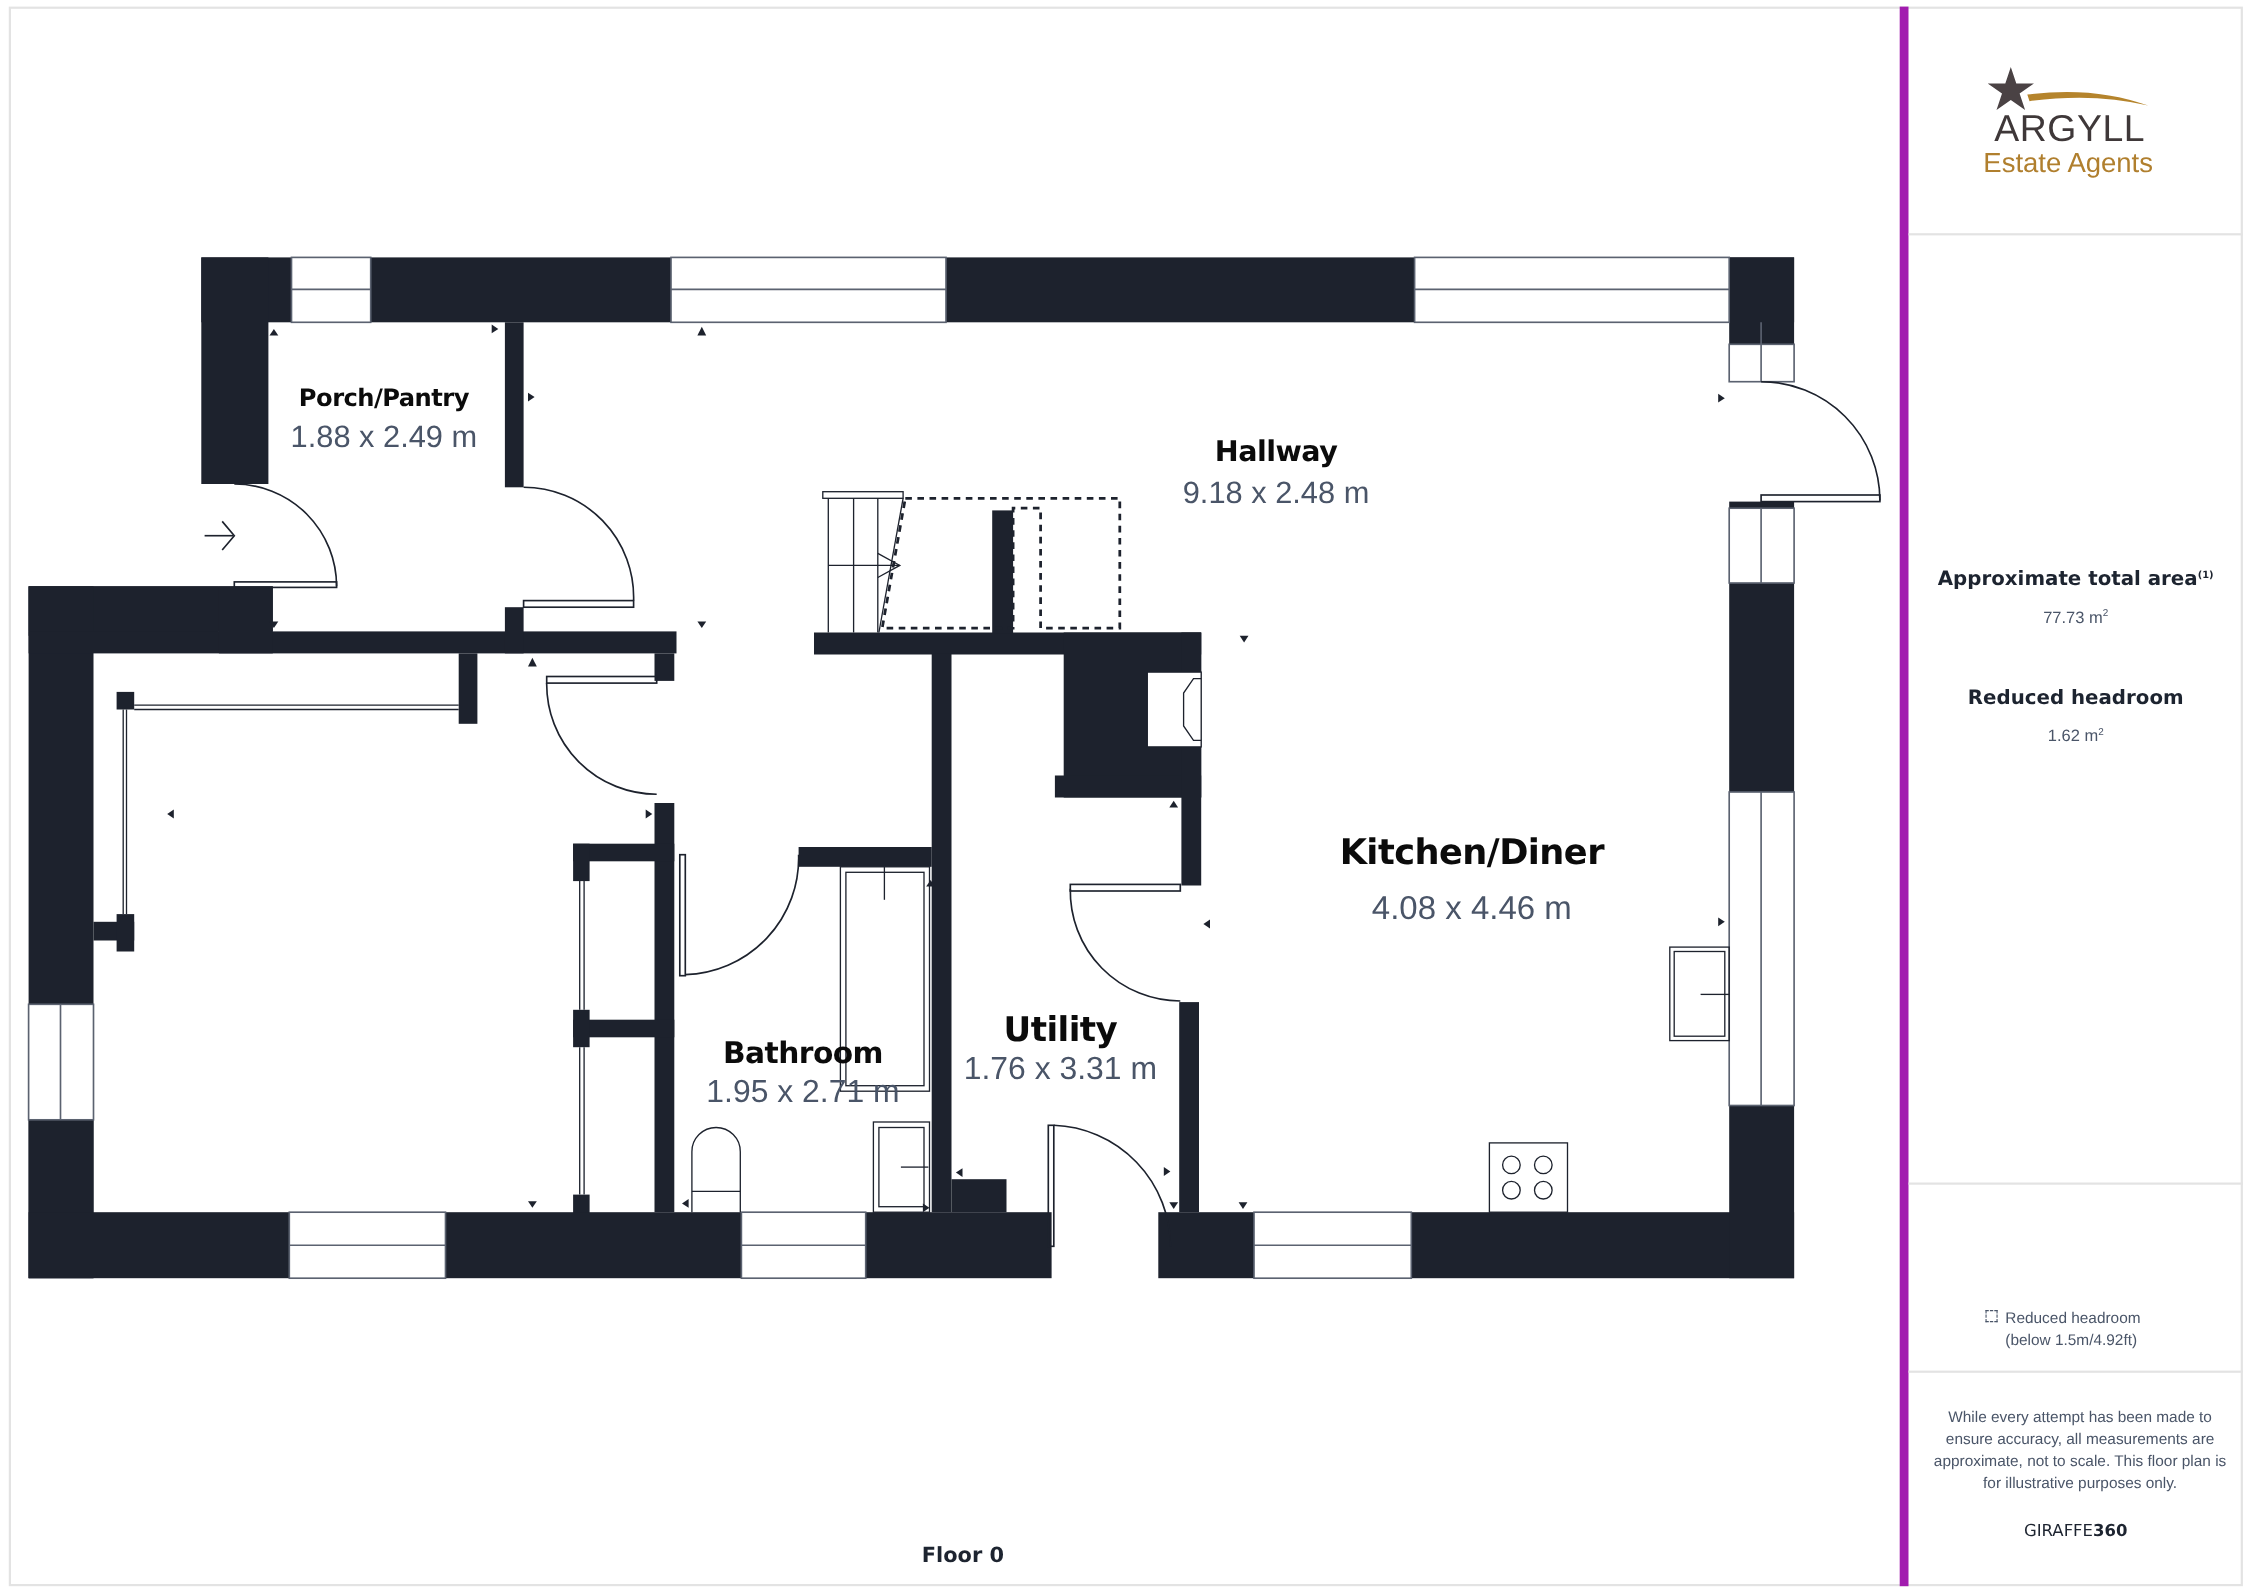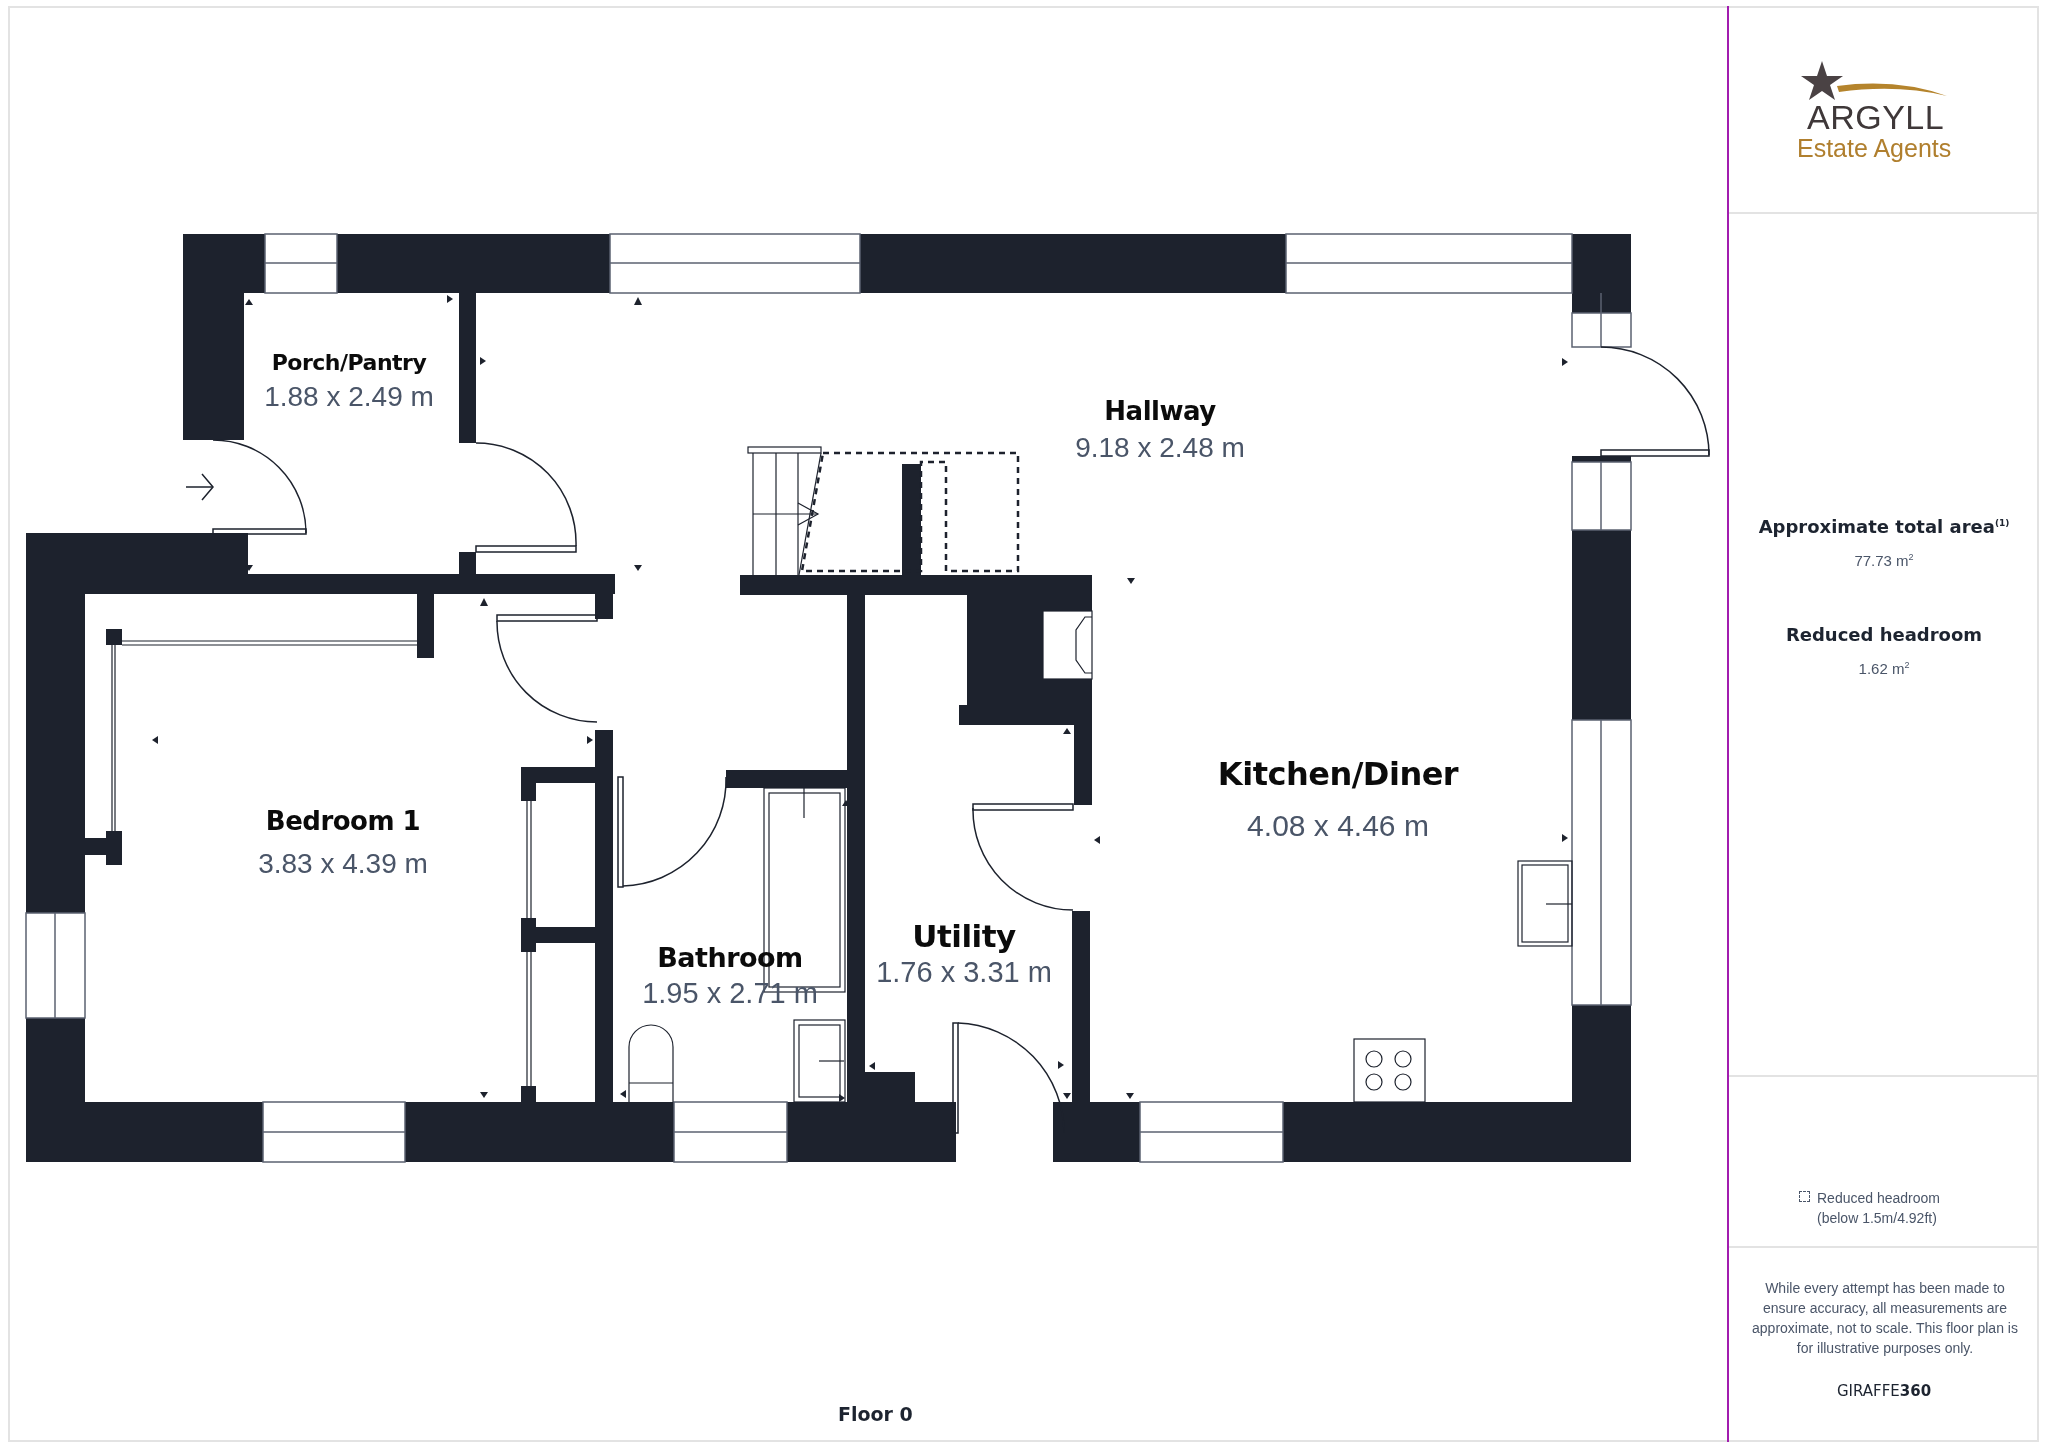--- a/index.html
+++ b/index.html
@@ -4,21 +4,21 @@
 <style>
   html, body { margin:0; padding:0; background:#ffffff; }
   body { width:2048px; height:1448px; position:relative; overflow:hidden; font-family:"DejaVu Sans", sans-serif; color:#1d2430; }
   .page-frame { position:absolute; left:8px; top:6px; width:2031px; height:1436px; border:2px solid #e3e3e3; box-sizing:border-box; }
   .plan { position:absolute; left:0; top:0; width:1727px; height:1448px; }
   .plan svg { position:absolute; left:0; top:0; }
   .room-label { position:absolute; transform:translateX(-50%); text-align:center; white-space:nowrap; }
   .room-name { font-family:"DejaVu Sans", sans-serif; font-weight:bold; color:#0b0b0b; letter-spacing:-0.5px; }
   .room-dim { font-family:"Liberation Sans", sans-serif; color:#4a5568; }
   .floor-label { position:absolute; left:838px; top:1403px; font-size:19px; font-weight:bold; color:#1d2430; font-family:"DejaVu Sans", sans-serif; }
-  .sidebar { position:absolute; left:1727px; top:6px; width:312px; height:1436px; border-left:2px solid #a21caf; box-sizing:border-box; }
+  .sidebar { position:absolute; left:1727px; top:6px; width:312px; height:1436px; border-left:8px solid #a21caf; box-sizing:border-box; }
   .sb-section { position:absolute; left:0; width:100%; border-bottom:2px solid #e3e3e3; box-sizing:border-box; text-align:center; }
   .logo-box { top:0; height:208px; }
   .logo { position:absolute; left:68px; top:50px; width:170px; height:112px; }
   .logo-argyll { position:absolute; left:10px; top:42px; font-family:"Liberation Sans", sans-serif; font-size:34px; color:#3f3839; letter-spacing:0.5px; }
   .logo-agents { position:absolute; left:0px; top:78px; font-family:"Liberation Sans", sans-serif; font-size:25px; color:#b07f2e; white-space:nowrap; }
   .areas { top:208px; height:863px; }
   .area-title { position:absolute; left:0; width:100%; font-weight:bold; font-size:18px; color:#1d2430; }
   .area-title sup { font-size:9px; }
   .area-val { position:absolute; left:0; width:100%; font-size:15px; color:#4a5568; font-family:"Liberation Sans", sans-serif; }
   .area-val sup { font-size:9px; }
@@ -221,24 +221,20 @@
   </svg>
 
   <div class="room-label" style="left:349px; top:350px;">
     <div class="room-name" style="font-size:22px;">Porch/Pantry</div>
     <div class="room-dim" style="font-size:28px; margin-top:6px;">1.88 x 2.49 m</div>
   </div>
   <div class="room-label" style="left:1160px; top:396px;">
     <div class="room-name" style="font-size:26px;">Hallway</div>
     <div class="room-dim" style="font-size:28px; margin-top:6px;">9.18 x 2.48 m</div>
   </div>
-  <div class="room-label" style="left:343px; top:806px;">
-    <div class="room-name" style="font-size:26px;">Bedroom 1</div>
-    <div class="room-dim" style="font-size:28px; margin-top:12px;">3.83 x 4.39 m</div>
-  </div>
   <div class="room-label" style="left:1338px; top:755px;">
     <div class="room-name" style="font-size:32px;">Kitchen/Diner</div>
     <div class="room-dim" style="font-size:30px; margin-top:16px;">4.08 x 4.46 m</div>
   </div>
   <div class="room-label" style="left:730px; top:942px;">
     <div class="room-name" style="font-size:27px;">Bathroom</div>
     <div class="room-dim" style="font-size:29px; margin-top:4px;">1.95 x 2.71 m</div>
   </div>
   <div class="room-label" style="left:964px; top:918px;">
     <div class="room-name" style="font-size:31px;">Utility</div>

